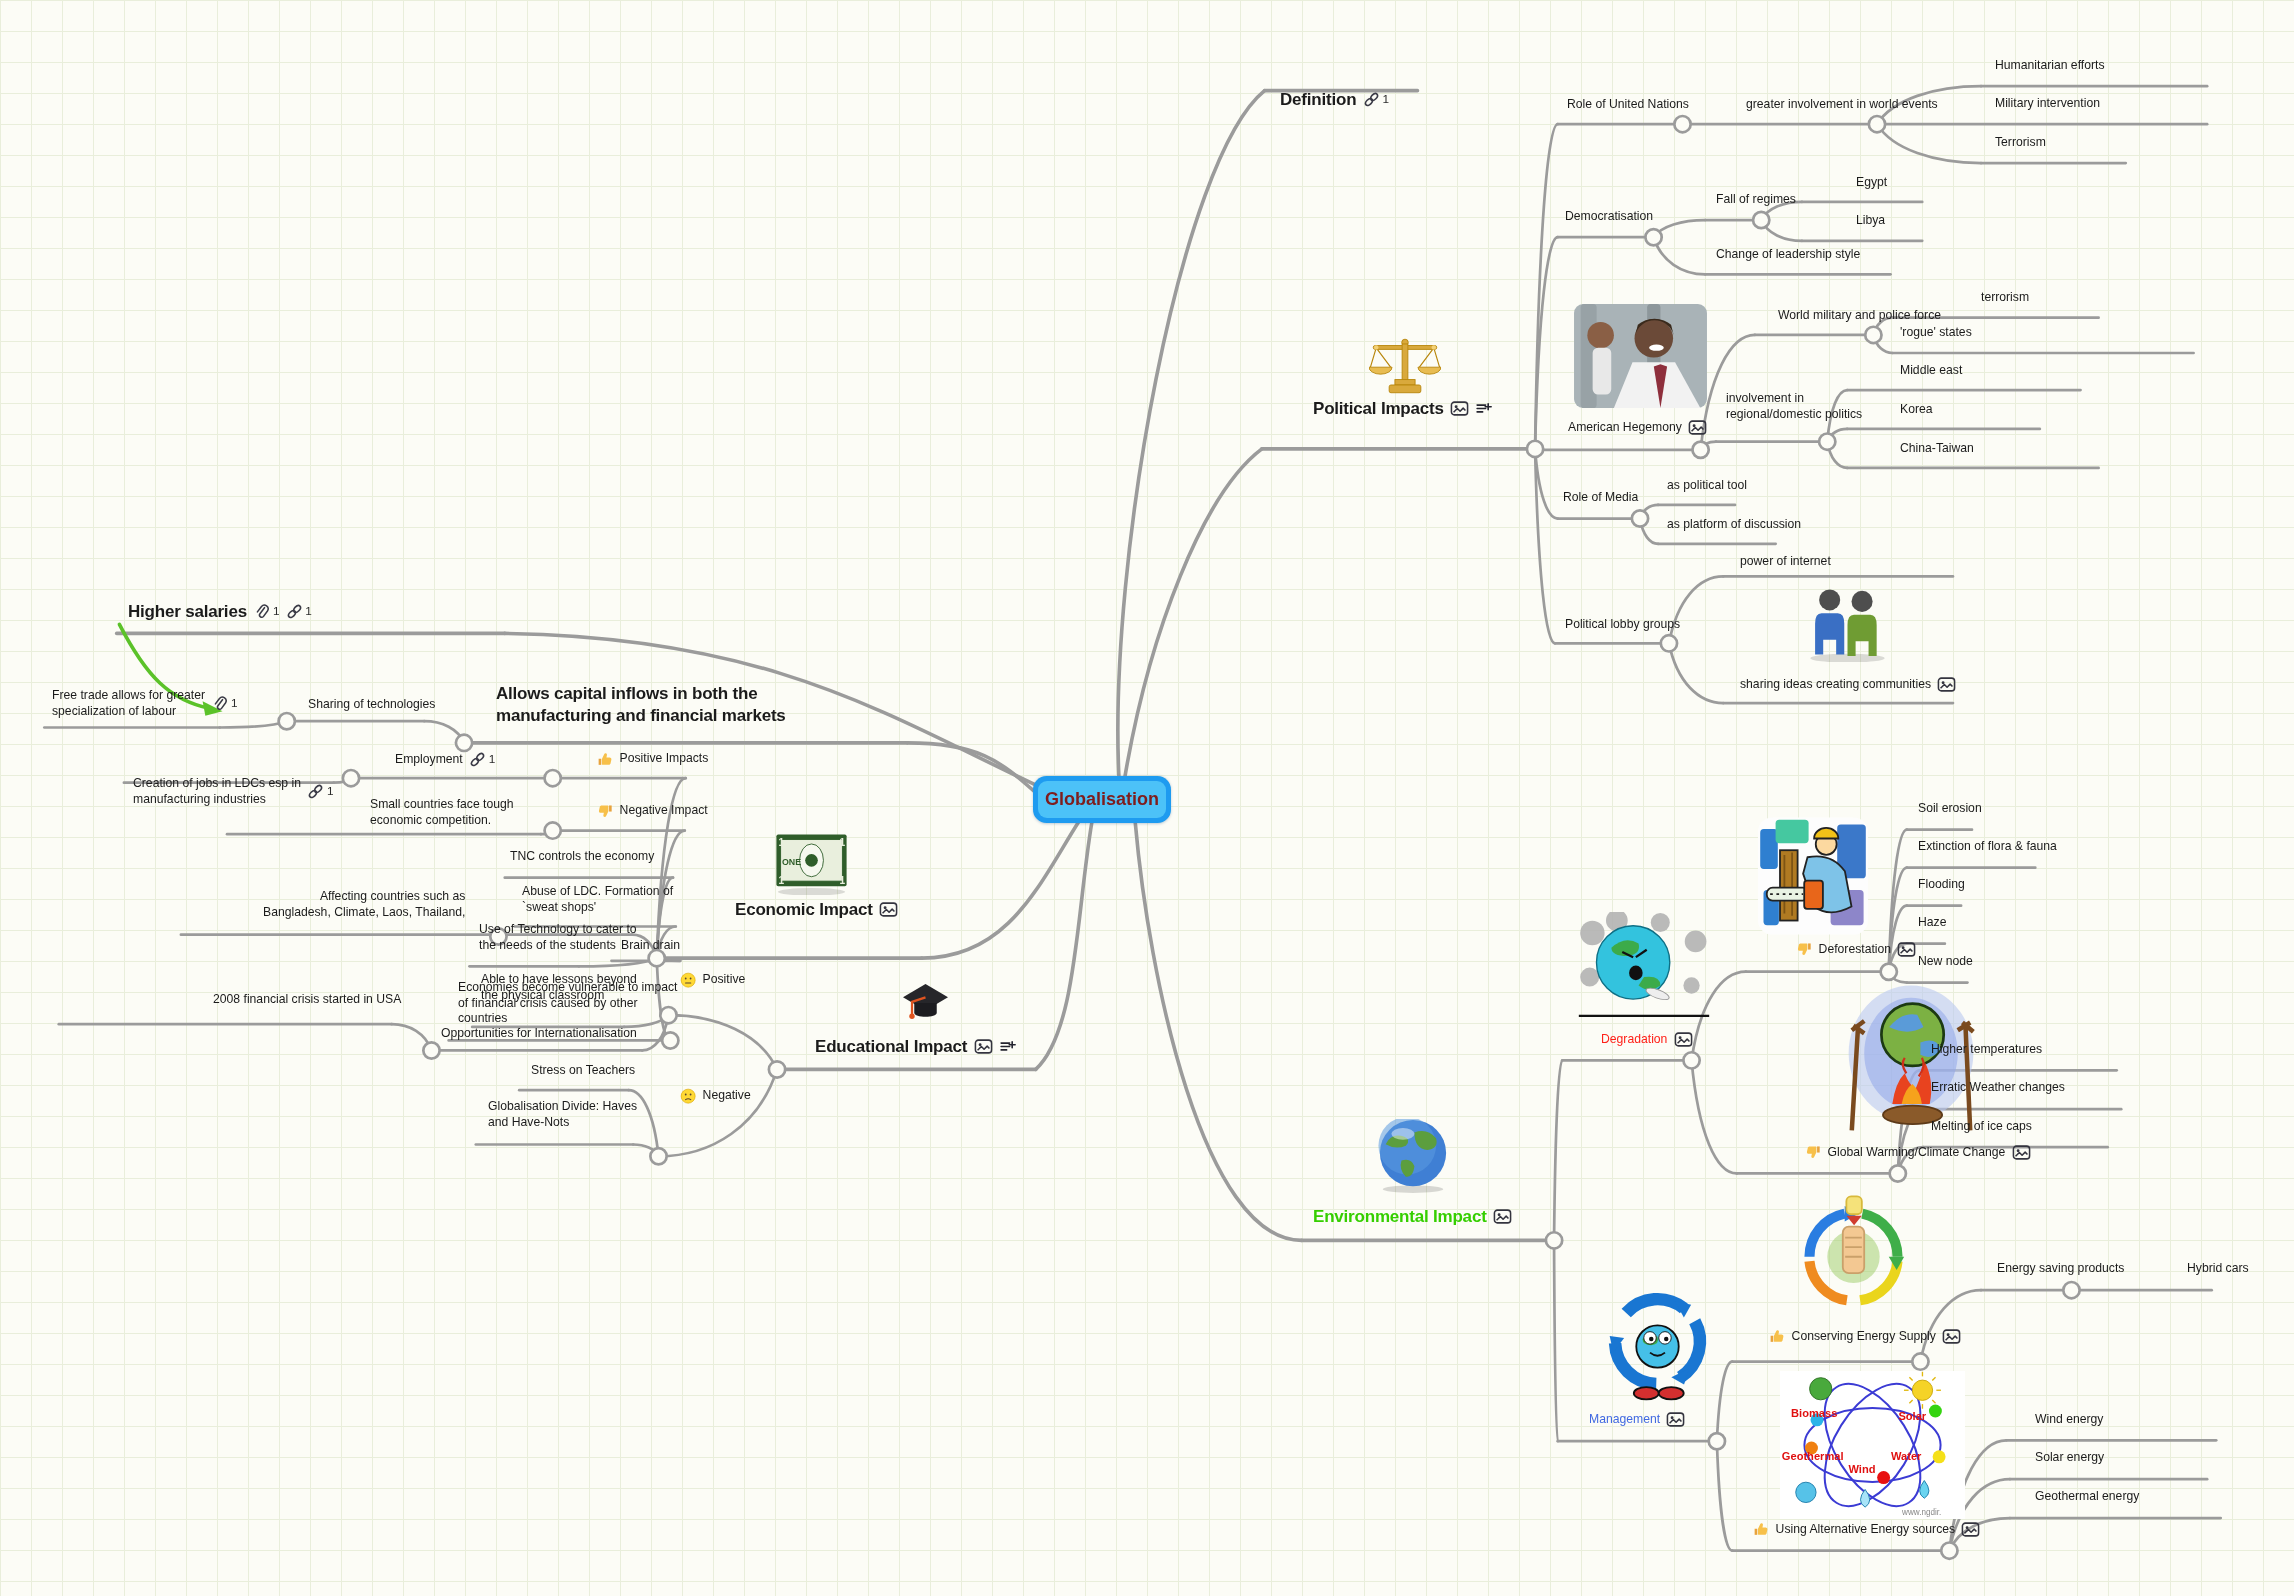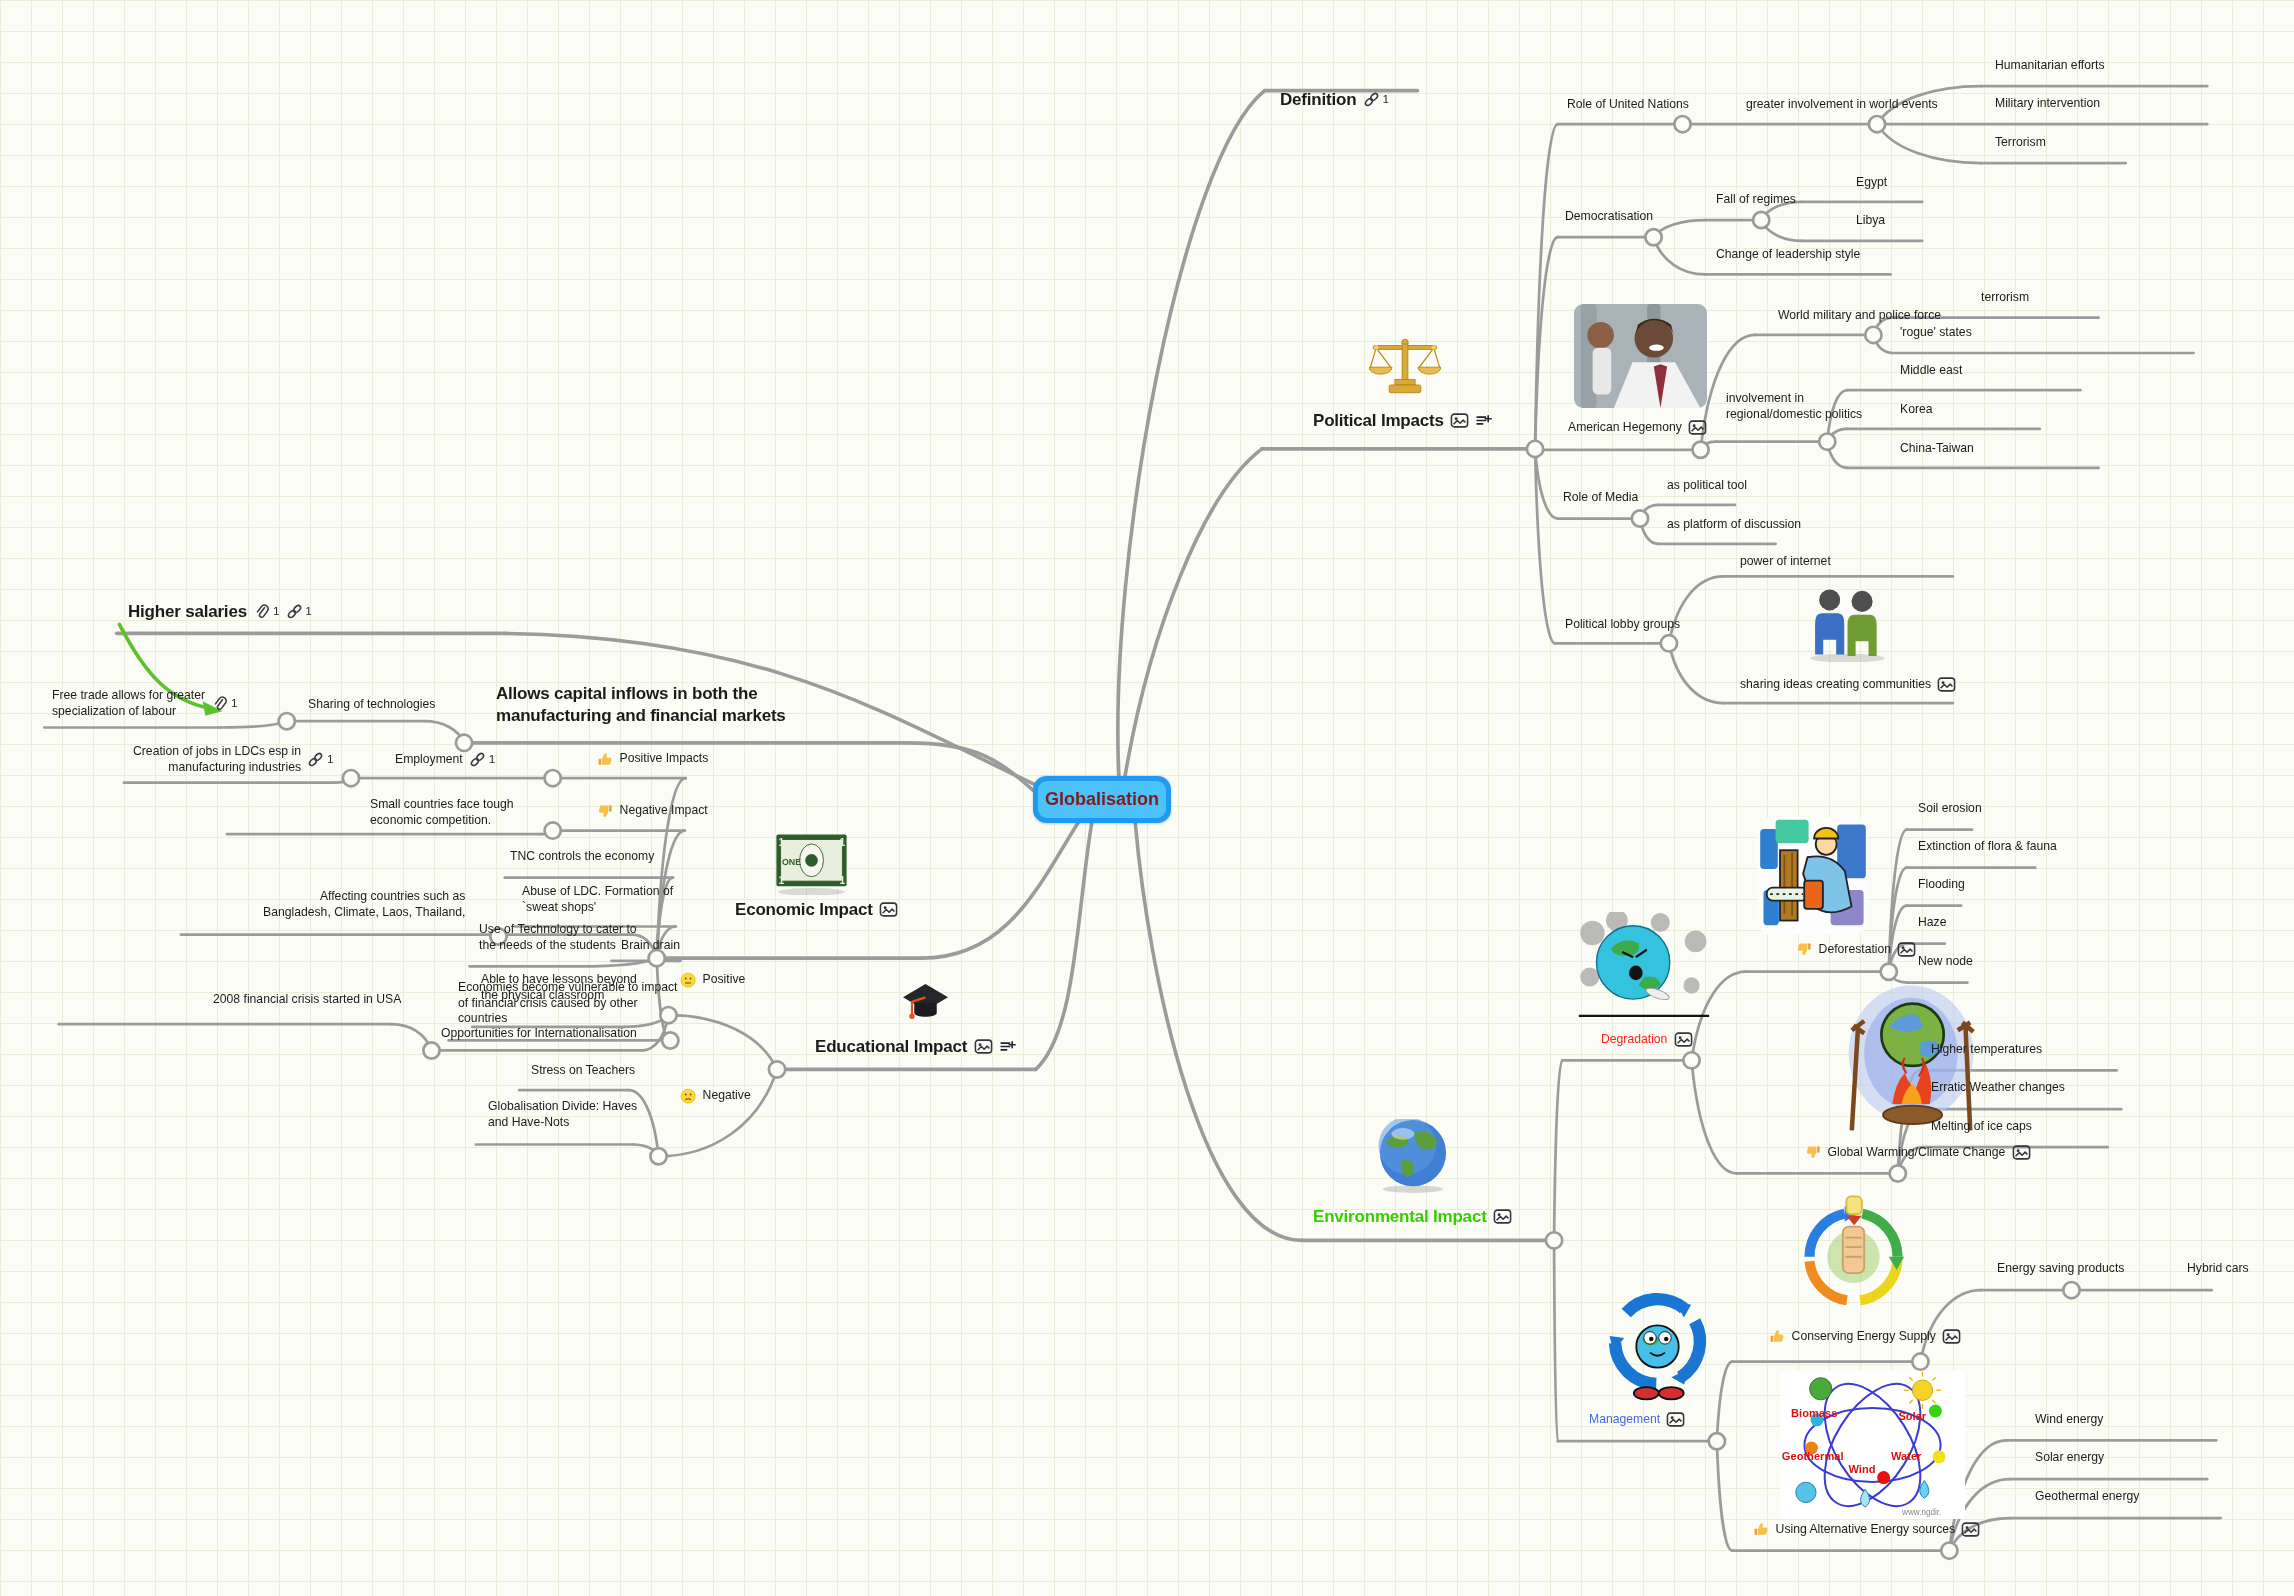--- a/index.html
+++ b/index.html
@@ -389,21 +389,21 @@
       <span class="icn">
         <svg width="17" height="17" viewBox="0 0 20 20">
           <g stroke="#3a3a46" fill="none" stroke-linecap="round" stroke-linejoin="round" stroke-width="1.9">
             <ellipse cx="7" cy="13" rx="4.8" ry="3" transform="rotate(-45 7 13)"></ellipse>
             <ellipse cx="13" cy="7" rx="4.8" ry="3" transform="rotate(-45 13 7)"></ellipse>
           </g>
         </svg>
         <span class="cnt">1</span>
       </span>
     </div>
-    <div class="nd b" style="left: 1313px; top: 410px; align-items: center;">
+    <div class="nd b" style="left: 1313px; top: 398px; align-items: center;">
       <div class="lines">
         <div>Political Impacts</div>
       </div>
       <span class="icn">
         <svg width="19" height="17" viewBox="0 0 22 20">
           <rect x="1.5" y="2.5" width="19" height="15" rx="3.5" fill="none" stroke="#34343f" stroke-width="1.8"></rect>
           <circle cx="7" cy="8" r="1.7" fill="#34343f"></circle>
           <path d="M4 14.5 l4.5 -4.5 3.2 3.2 3.6 -3.6 2.7 2.7" fill="none" stroke="#34343f" stroke-width="1.8" stroke-linejoin="round"></path>
         </svg>
       </span>
@@ -801,21 +801,21 @@
       <span class="icn">
         <svg width="17" height="17" viewBox="0 0 20 20">
           <g stroke="#3a3a46" fill="none" stroke-linecap="round" stroke-linejoin="round" stroke-width="1.9">
             <ellipse cx="7" cy="13" rx="4.8" ry="3" transform="rotate(-45 7 13)"></ellipse>
             <ellipse cx="13" cy="7" rx="4.8" ry="3" transform="rotate(-45 13 7)"></ellipse>
           </g>
         </svg>
         <span class="cnt">1</span>
       </span>
     </div>
-    <div class="nd" style="left: 133px; top: 744px; text-align: right;">
+    <div class="nd" style="left: 133px; top: 776px;">
       <div class="lines">
         <div>Creation of jobs in LDCs esp in</div>
         <div>manufacturing industries</div>
       </div>
       <span class="icn">
         <svg width="17" height="17" viewBox="0 0 20 20">
           <g stroke="#3a3a46" fill="none" stroke-linecap="round" stroke-linejoin="round" stroke-width="1.9">
             <ellipse cx="7" cy="13" rx="4.8" ry="3" transform="rotate(-45 7 13)"></ellipse>
             <ellipse cx="13" cy="7" rx="4.8" ry="3" transform="rotate(-45 13 7)"></ellipse>
           </g>

